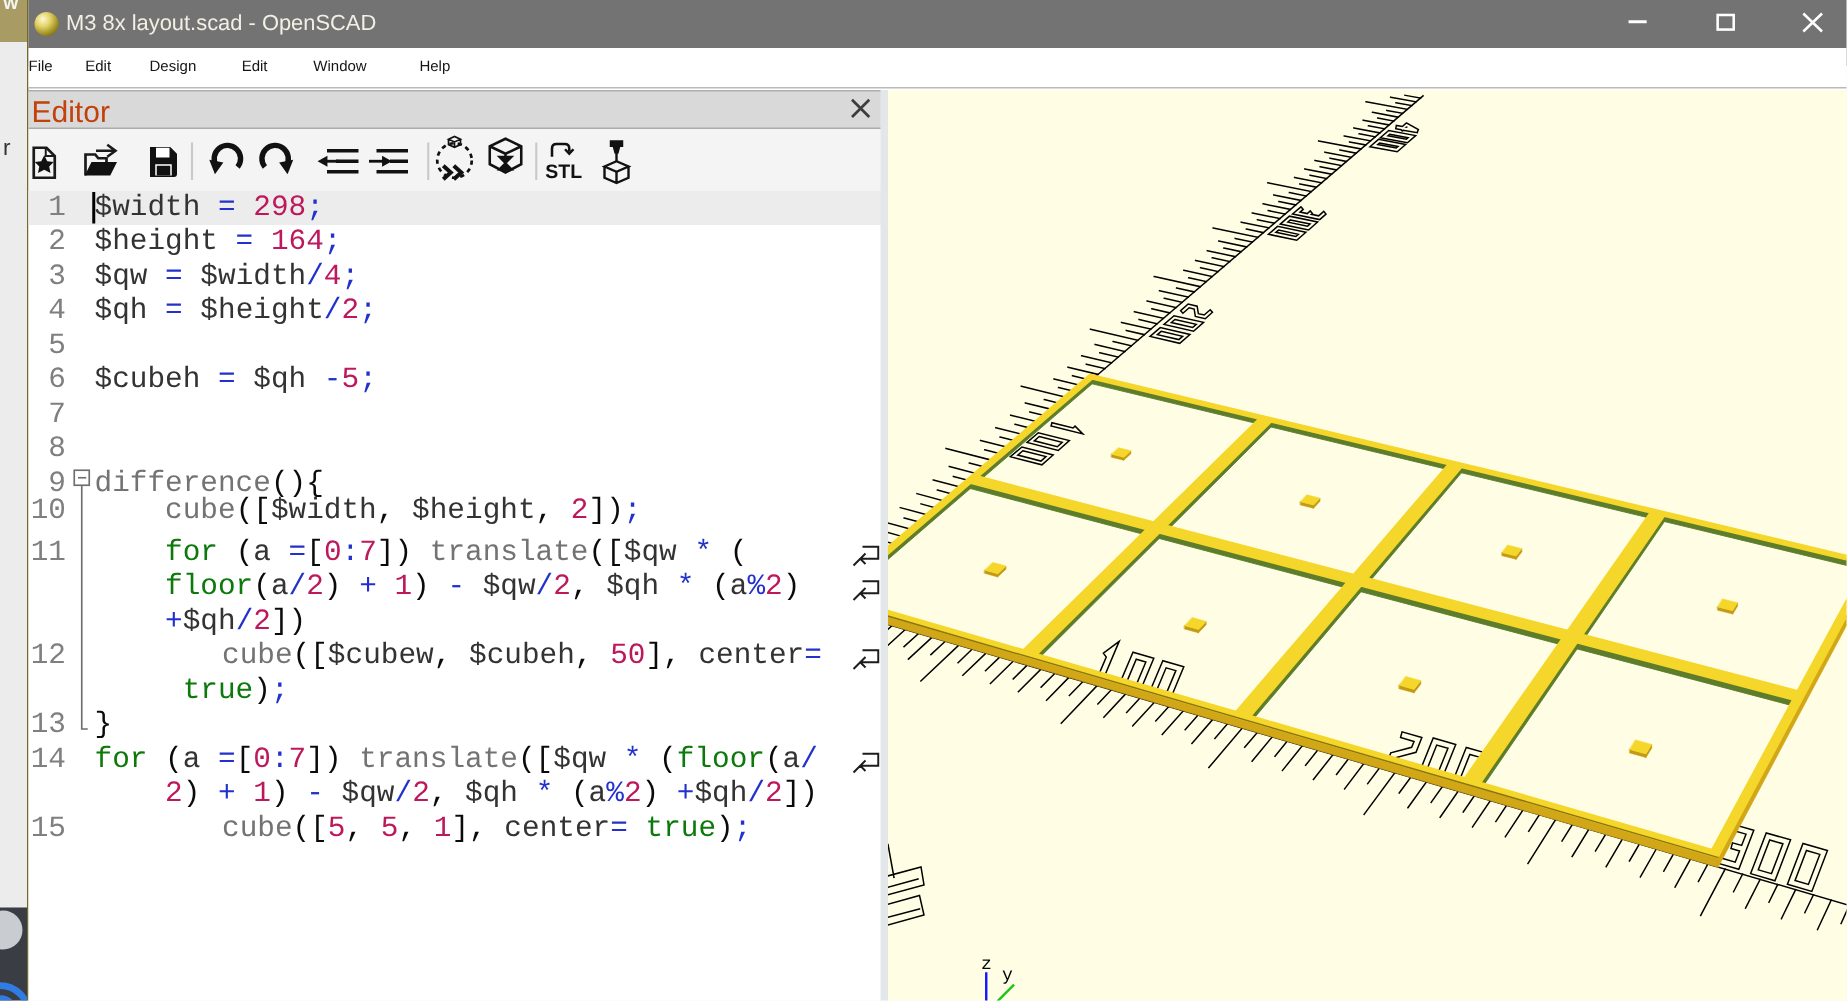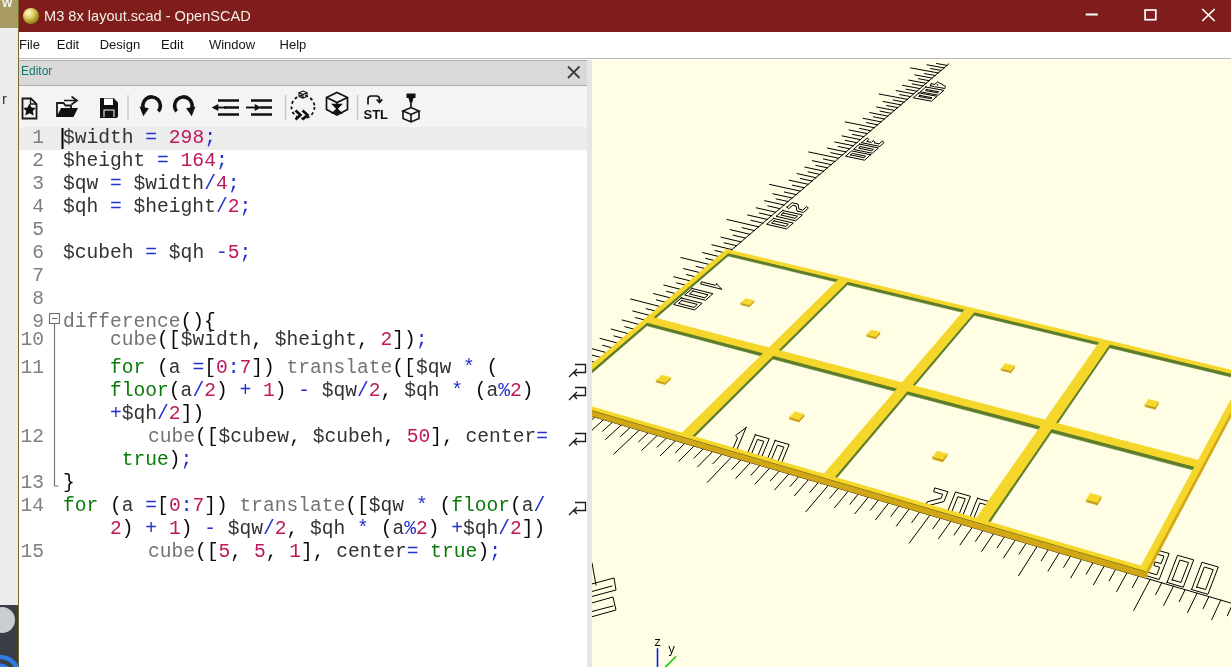--- a/index.html
+++ b/index.html
@@ -1,22 +1,22 @@
 <!DOCTYPE html>
 <html><head><meta charset="utf-8"><style>
 *{margin:0;padding:0;box-sizing:border-box}
 html,body{width:1231px;height:667px;overflow:hidden;background:#ececec;font-family:"Liberation Sans",sans-serif}
 #win{position:absolute;left:18px;top:0;width:1213px;height:667px;border-left:1px solid #756a28;background:#fff}
-#title{position:absolute;left:0;top:0;width:100%;height:44px;background:#7f1d1d}
+#title{position:absolute;left:0;top:0;width:100%;height:44px;background:#737373}
 #title .txt{position:absolute;left:25px;top:7.5px;font-size:14.6px;color:#f2f0e4}
 #ball{position:absolute;left:4px;top:8px;width:16px;height:16px;border-radius:50%;background:radial-gradient(circle at 35% 30%,#fff8d0,#e2d469 32%,#9c8b1d 68%,#544608)}
 #menu{position:absolute;left:0;top:32px;width:100%;height:27px;background:#fff;border-bottom:1px solid #b9b9b9}
-#menu span{position:absolute;top:0;font-size:13px;color:#151515;line-height:26px}
+#menu span{position:absolute;top:0;font-size:10px;color:#151515;line-height:26px}
 #edhead{position:absolute;left:0;top:60px;width:570px;height:26px;background:#d9d9d9;border:1px solid #adadad;border-left:none}
-#edhead .t{position:absolute;left:2px;top:3px;font-size:12px;color:#0f766e}
+#edhead .t{position:absolute;left:2px;top:3px;font-size:20px;color:#c2410c}
 #toolbar{position:absolute;left:0;top:86px;width:570px;height:41px;background:#f4f4f4}
 #codewrap{position:absolute;left:0;top:127px;width:570px;height:540px;background:#fff}
 .crow{position:absolute;left:0;width:570px;height:23px;font-family:"Liberation Mono",monospace;font-size:19.6px;line-height:23px;white-space:pre}
 .crow.cur{background:#ececec}
 .lnum{position:absolute;left:0;top:0;width:25px;text-align:right;color:#7f7f7f}
 .ctext{position:absolute;left:44px;top:0;color:#333}
 .cv{color:#333}.co{color:#2231cc}.cn{color:#be185d}.cb{color:#737373}.cg{color:#0b7a0b}.cp{color:#0a0a0a}
 #divider{position:absolute;left:587px;top:60px;width:5px;height:607px;background:#e4e7ea}
 #view3d{position:absolute;left:592px;top:60px;width:639px;height:607px;background:#fffee5;overflow:hidden}
 #ov{position:absolute;left:0;top:0;pointer-events:none}

